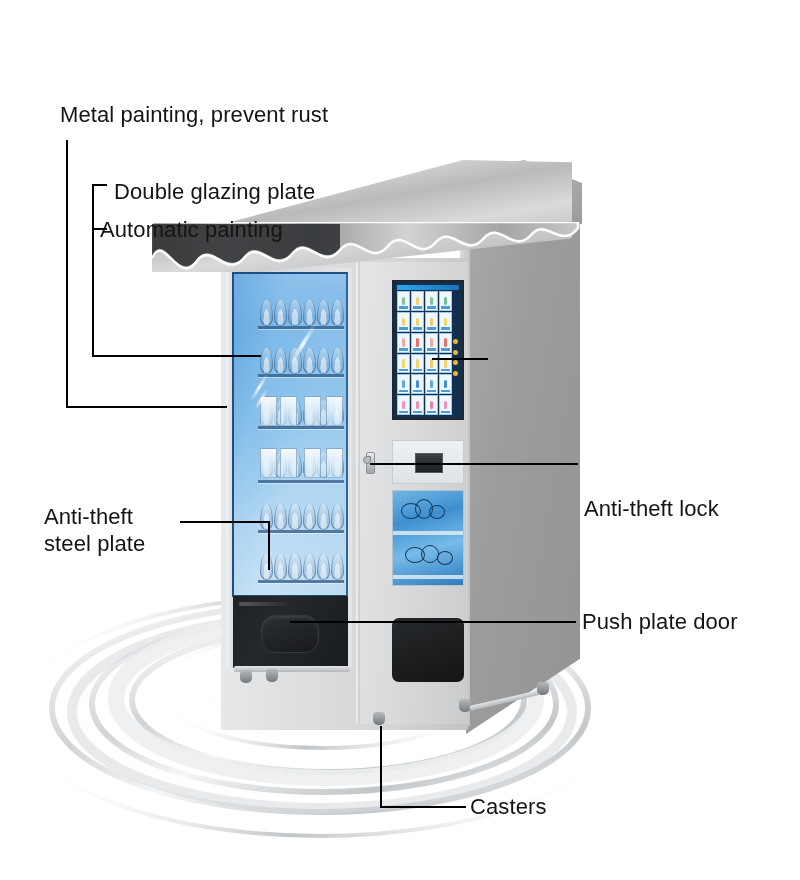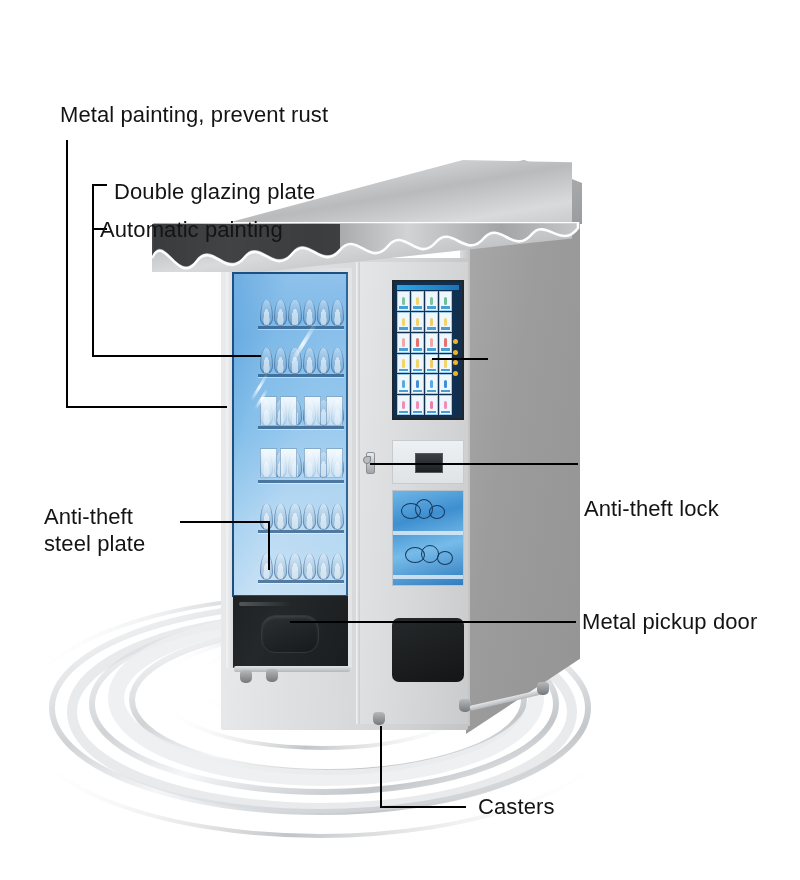--- a/index.html
+++ b/index.html
@@ -547,17 +547,17 @@
   <div class="ann" style="left:114px; top:178px;">Double glazing plate</div>
 
   <div class="ann" style="left:100px; top:216px;">Automatic painting</div>
 
 
   <div class="ann" style="left:584px; top:450px;margin-top:45px;">Anti-theft lock</div>
 
   <div class="ann two" style="left:44px; top:503px;">Anti-theft
 steel plate</div>
 
-  <div class="ann" style="left:582px; top:608px;">Metal pickup door</div>
-
-  <div class="ann" style="left:470px; top:793px;margin-left:8px;">Casters</div>
+  <div class="ann" style="left:582px; top:608px;">Push plate door</div>
+
+  <div class="ann" style="left:470px; top:793px;">Casters</div>
 
 </div>
 
 </body></html>

